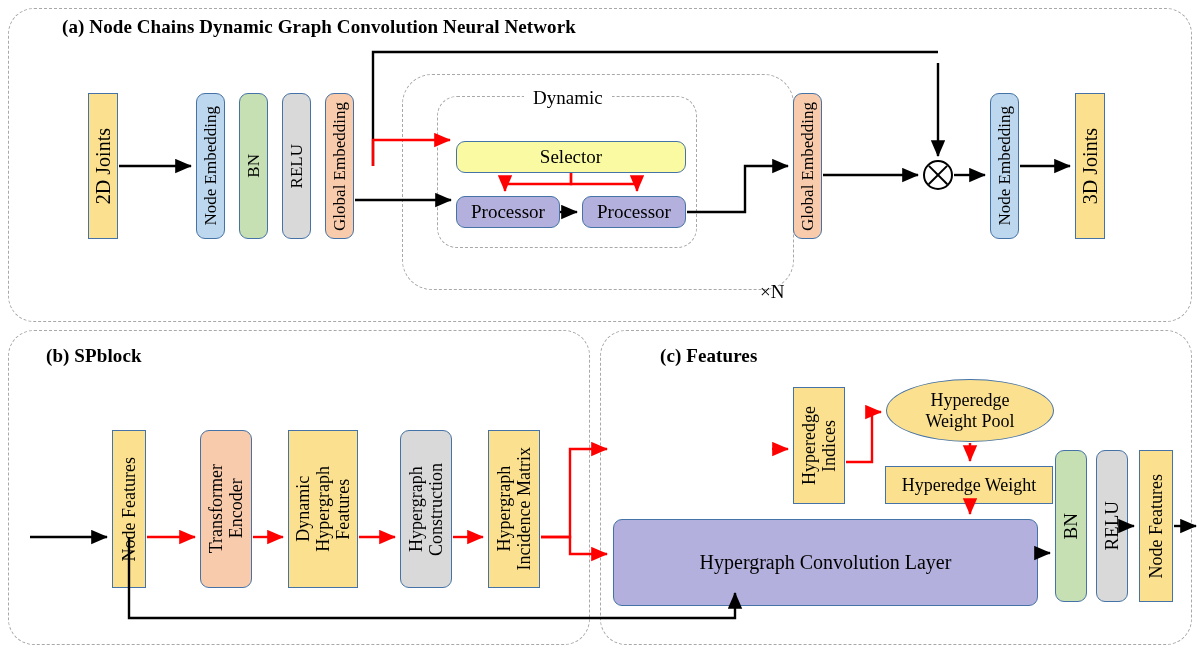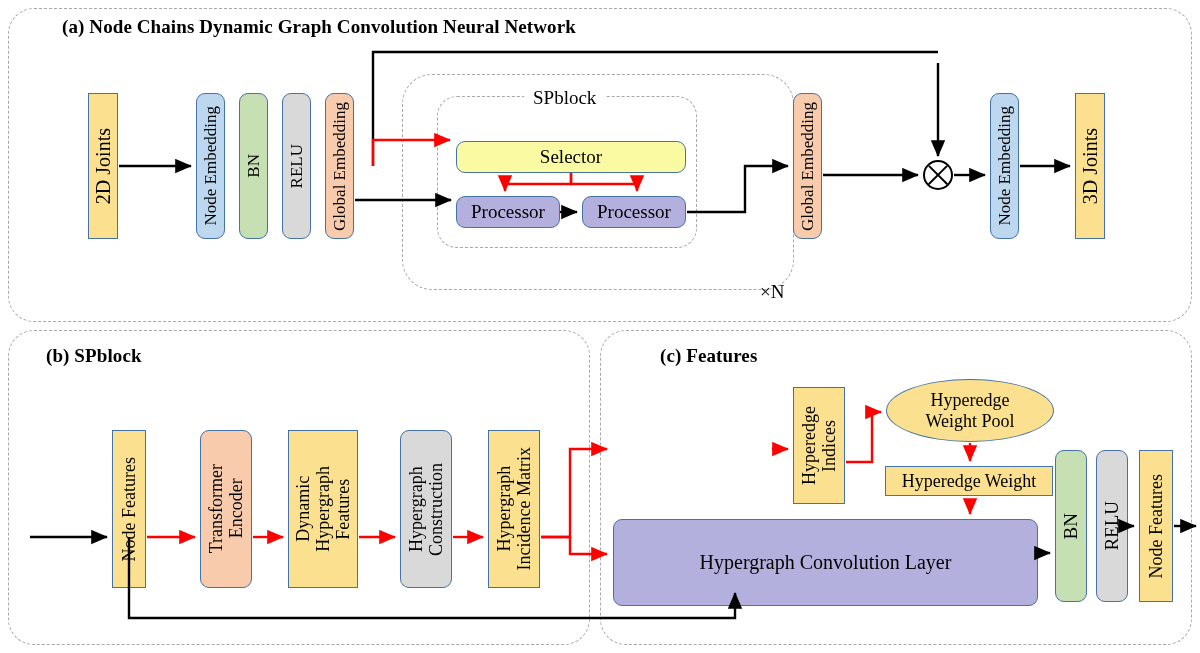--- a/index.html
+++ b/index.html
@@ -45,21 +45,21 @@
 
 <div id="root">
 
   <div class="panel" style="left:8px;top:8px;width:1184px;height:314px;"></div>
   <div class="ptitle" style="left:62px;top:16px;">(a) Node Chains Dynamic Graph Convolution Neural Network</div>
 
   <div class="panel" style="left:402px;top:74px;width:392px;height:216px;border-radius:30px;"></div>
   <div class="xn" style="left:760px;top:281px;">×N</div>
 
   <div class="spbox" style="left:437px;top:96px;width:260px;height:152px;"></div>
-  <div class="spbox-label" style="left:524px;top:87px;">SPblock</div>
+  <div class="spbox-label" style="left:524px;top:87px;">Dynamic</div>
 
   <div class="blk sq yel" style="left:88px;top:93px;width:30px;height:146px;">
     <span class="vert lbl" style="font-size:20px;">2D Joints</span>
   </div>
 
   <div class="blk rnd blu" style="left:196px;top:93px;width:29px;height:146px;">
     <span class="vert lbl" style="font-size:17px;">Node Embedding</span>
   </div>
   <div class="blk rnd grn" style="left:239px;top:93px;width:29px;height:146px;">
     <span class="vert lbl" style="font-size:17px;">BN</span>
@@ -128,21 +128,21 @@
   <div class="blk sq yel" style="left:793px;top:387px;width:52px;height:117px;">
     <span class="vert lbl" style="font-size:18px;">Hyperedge
 Indices</span>
   </div>
 
   <div class="ell" style="left:886px;top:379px;width:168px;height:63px;">
     <span class="lbl" style="font-size:18px;">Hyperedge
 Weight Pool</span>
   </div>
 
-  <div class="blk sq yel" style="left:885px;top:466px;width:168px;height:30px;">
+  <div class="blk sq yel" style="left:885px;top:466px;width:168px;height:38px;">
     <span class="lbl" style="font-size:18px;">Hyperedge Weight</span>
   </div>
 
   <div class="blk rnd pur" style="left:613px;top:519px;width:425px;height:87px;">
     <span class="lbl" style="font-size:20px;">Hypergraph Convolution Layer</span>
   </div>
 
   <div class="blk rnd grn" style="left:1055px;top:450px;width:32px;height:152px;">
     <span class="vert lbl" style="font-size:19px;">BN</span>
   </div>

